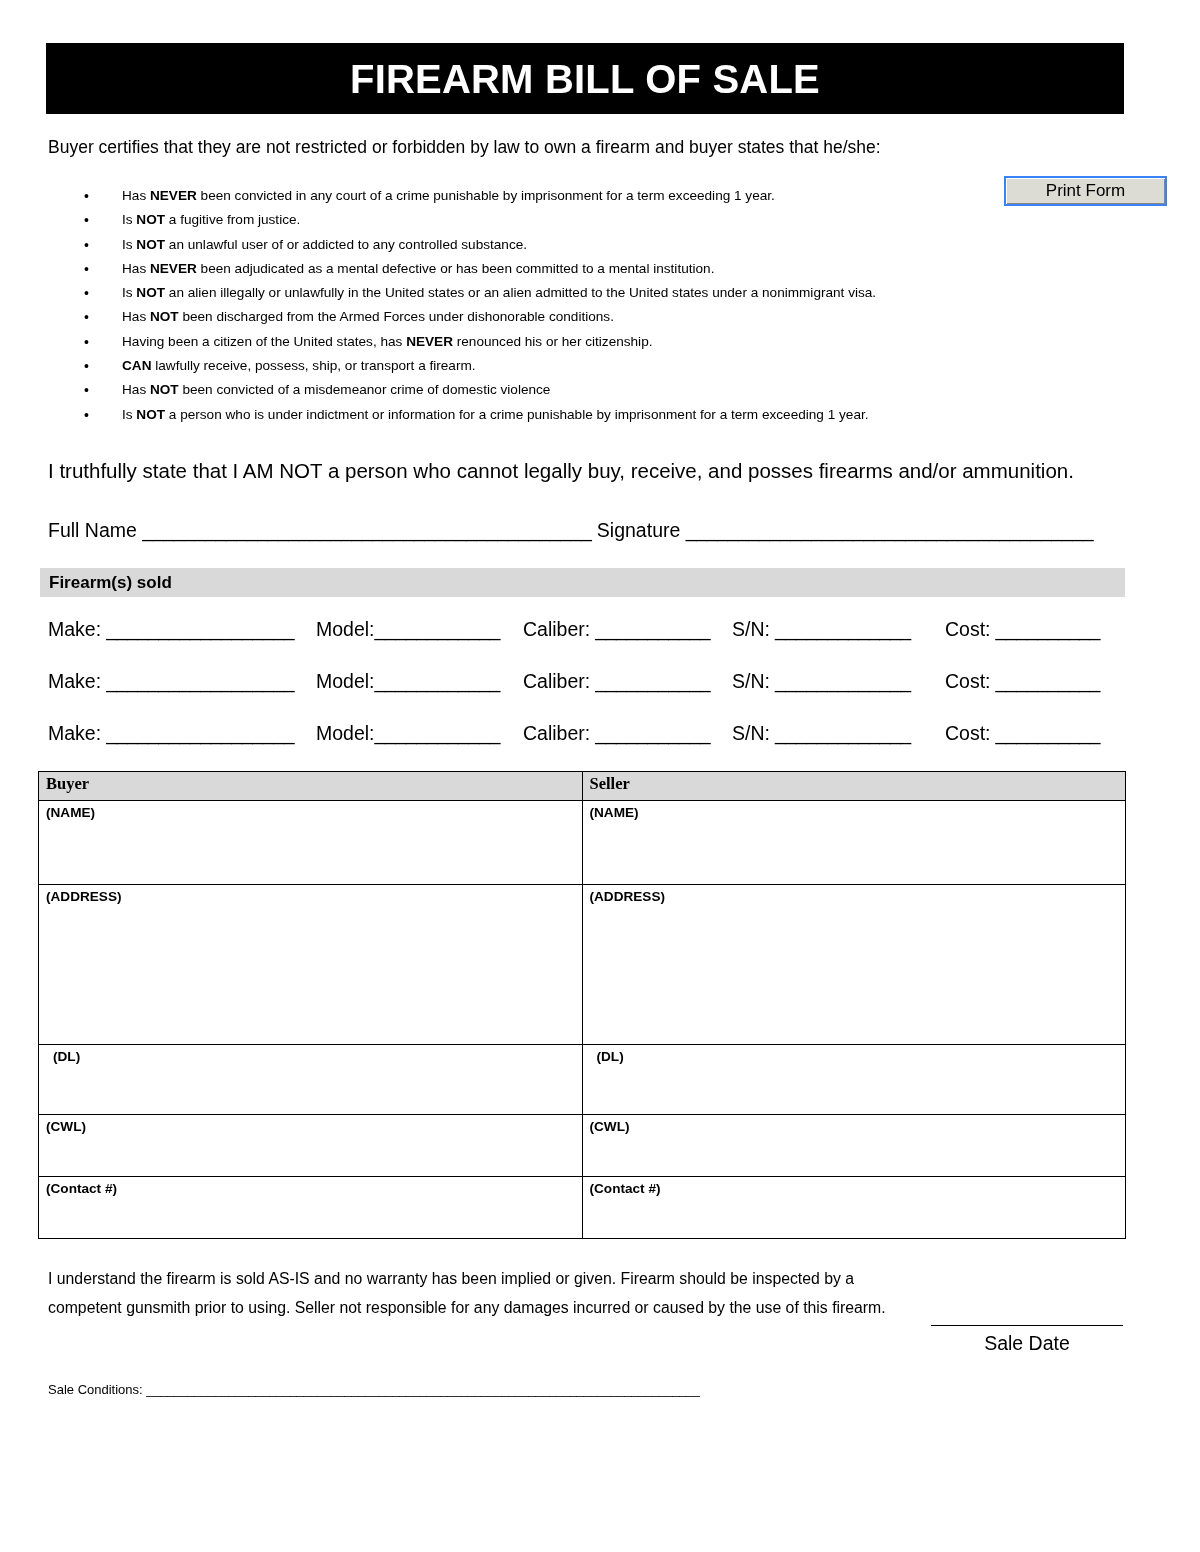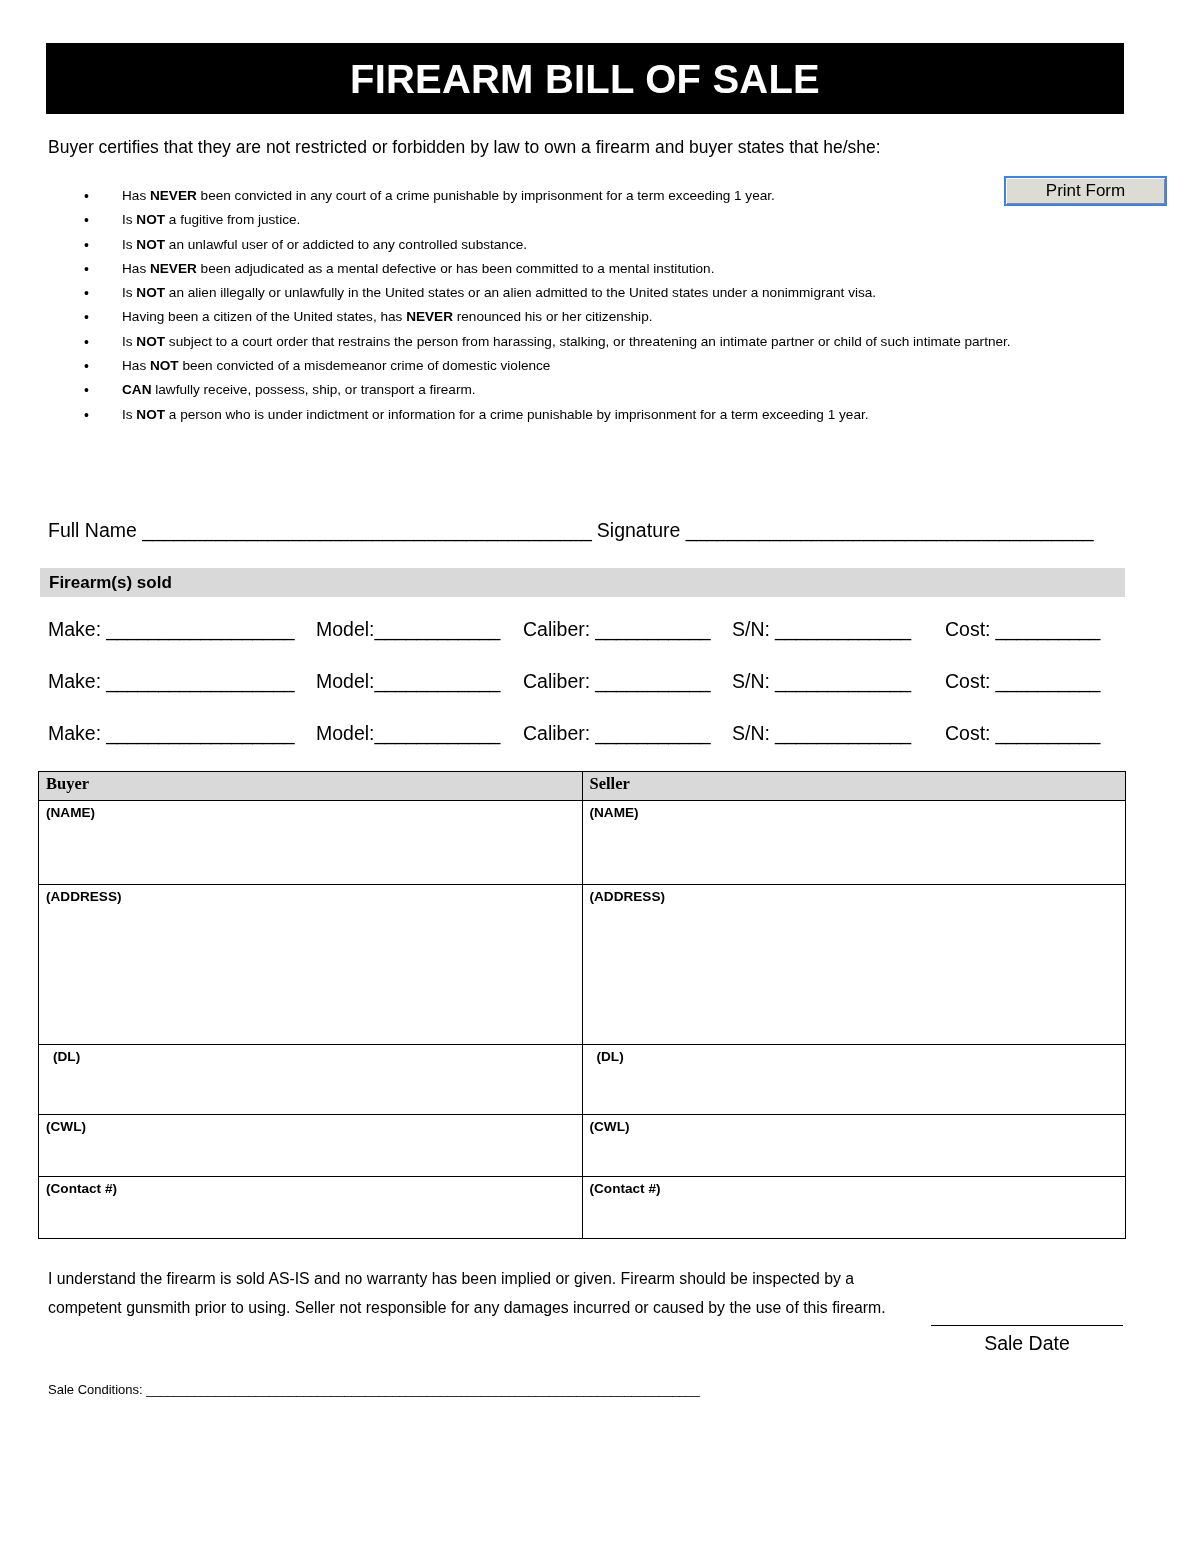--- a/index.html
+++ b/index.html
@@ -240,27 +240,28 @@
   <div class="intro">Buyer certifies that they are not restricted or forbidden by law to own a firearm and buyer states that he/she:</div>
 
   <button class="print-form-btn">Print Form</button>
 
   <ul class="bullets" id="cert-list">
       <li><span>Has </span><b>NEVER</b><span> been convicted in any court of a crime punishable by imprisonment for a term exceeding 1 year.</span></li>
       <li><span>Is </span><b>NOT</b><span> a fugitive from justice.</span></li>
       <li><span>Is </span><b>NOT</b><span> an unlawful user of or addicted to any controlled substance.</span></li>
       <li><span>Has </span><b>NEVER</b><span> been adjudicated as a mental defective or has been committed to a mental institution.</span></li>
       <li><span>Is </span><b>NOT</b><span> an alien illegally or unlawfully in the United states or an alien admitted to the United states under a nonimmigrant visa.</span></li>
+      <li><span>Has </span><b>NOT</b><span> been discharged from the Armed Forces under dishonorable conditions.</span></li>
       <li><span>Having been a citizen of the United states, has </span><b>NEVER</b><span> renounced his or her citizenship.</span></li>
-      <li><span>Is </span><b>NOT</b><span> subject to a court order that restrains the person from harassing, stalking, or threatening an intimate partner or child of such intimate partner.</span></li>
+      <li><span></span><b>CAN</b><span> lawfully receive, possess, ship, or transport a firearm.</span></li>
       <li><span>Has </span><b>NOT</b><span> been convicted of a misdemeanor crime of domestic violence</span></li>
-      <li><span></span><b>CAN</b><span> lawfully receive, possess, ship, or transport a firearm.</span></li>
       <li><span>Is </span><b>NOT</b><span> a person who is under indictment or information for a crime punishable by imprisonment for a term exceeding 1 year.</span></li>
     </ul>
 
+  <div class="statement">I truthfully state that I AM NOT a person who cannot legally buy, receive, and posses firearms and/or ammunition.</div>
 
   <div class="name-row">
     <span>Full Name</span>
     <span class="uline">___________________________________________</span>
     <span>Signature</span>
     <span class="uline">_______________________________________</span>
   </div>
 
   <div class="firearms-bar">
     <span>Firearm(s) sold</span>

